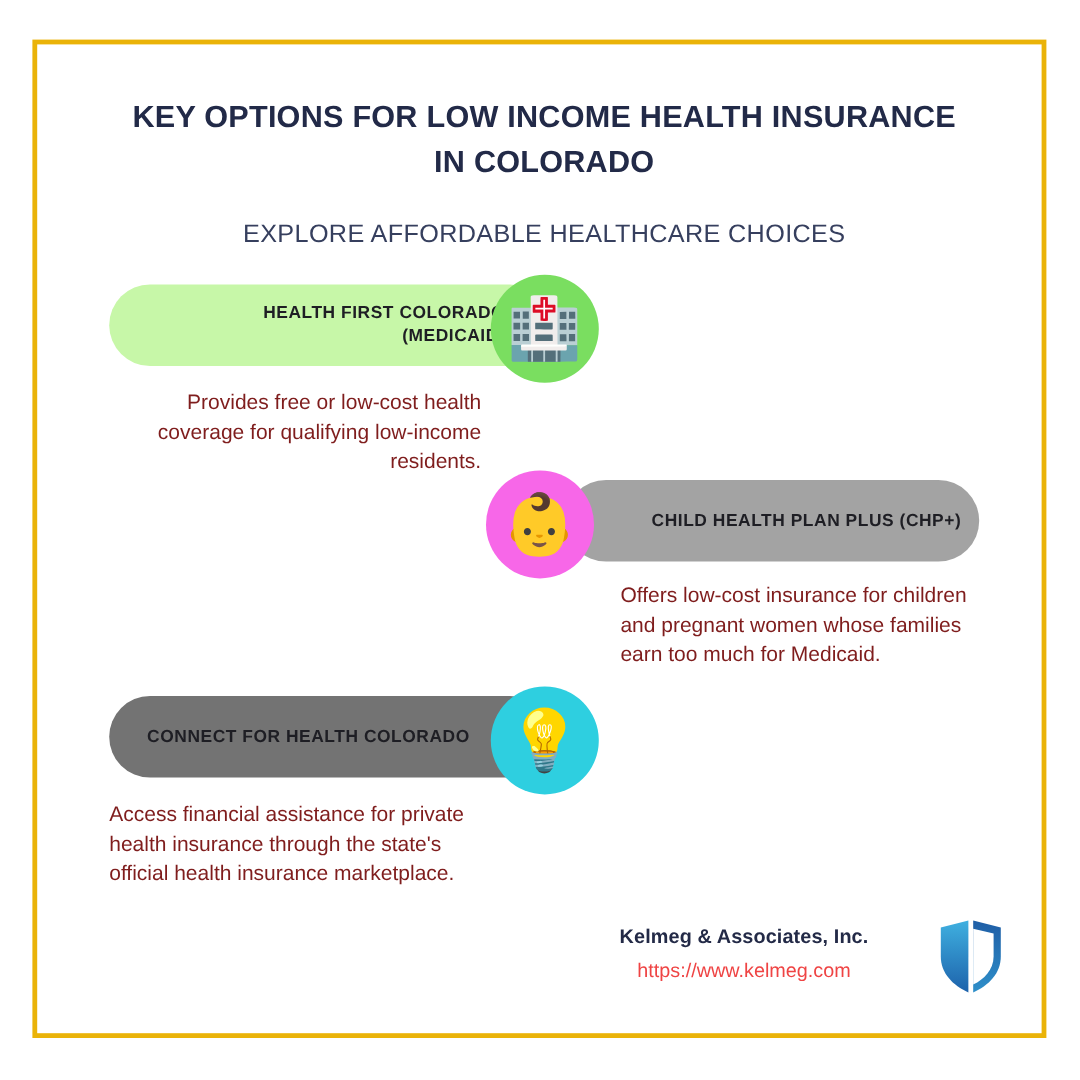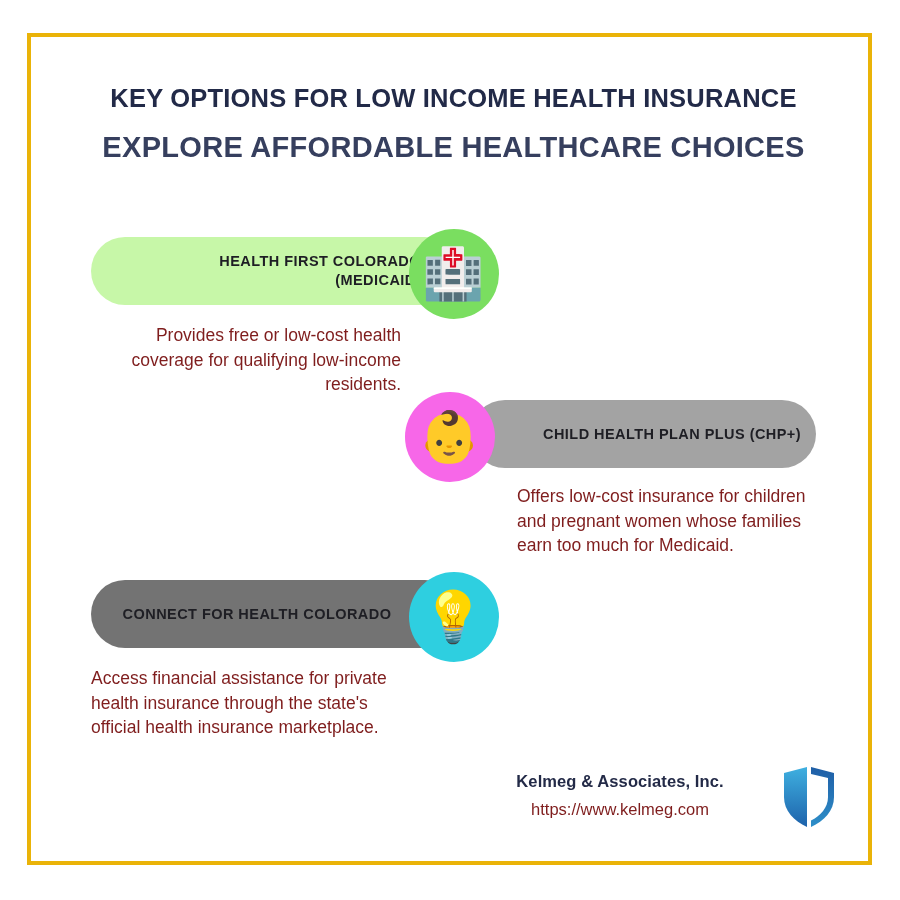--- a/index.html
+++ b/index.html
@@ -45,23 +45,23 @@
   .title-main {
     font-size: 25.5px;
     font-weight: bold;
     color: #222a48;
     letter-spacing: 0.2px;
     line-height: 37px;
     padding: 0 40px;
     box-sizing: border-box;
   }
   .title-sub {
-    margin-top: 12px;
-    font-size: 29px;
-    font-weight: 700;
+    margin-top: 24px;
+    font-size: 21px;
+    font-weight: 400;
     color: #363f5e;
     letter-spacing: 0.3px;
     line-height: 36px;
   }
 
   
   .pill {
     position: absolute;
     border-radius: 48px;
     box-sizing: border-box;
@@ -193,41 +193,42 @@
     font-size: 16.5px;
     font-weight: bold;
     color: #232a47;
     letter-spacing: 0.1px;
     line-height: 24px;
   }
   #company-url {
     margin-top: 4px;
     font-size: 16.5px;
     font-weight: 400;
-    color: #7f1d1d;
+    color: #ef4444;
     line-height: 24px;
     text-align: center;
   }
   #logo-shield {
     position: absolute;
     left: 306px;
     top: 0px;
     width: 56px;
     height: 64px;
   }
 </style>
 </head>
 <body>
 
 <div id="poster">
   <div id="frame">
 
     <div class="title-block">
       <div class="title-main">
         <span>KEY OPTIONS FOR LOW INCOME HEALTH INSURANCE</span><br>
+        <span>IN COLORADO</span>
       </div>
       <div class="title-sub">EXPLORE AFFORDABLE HEALTHCARE CHOICES</div>
     </div>
 
     <div class="row" id="row-1">
       <div class="pill" id="pill-1">
         <div class="pill-label">
           <span>HEALTH FIRST COLORADO</span><br>
           <span>(MEDICAID)</span>
         </div>

